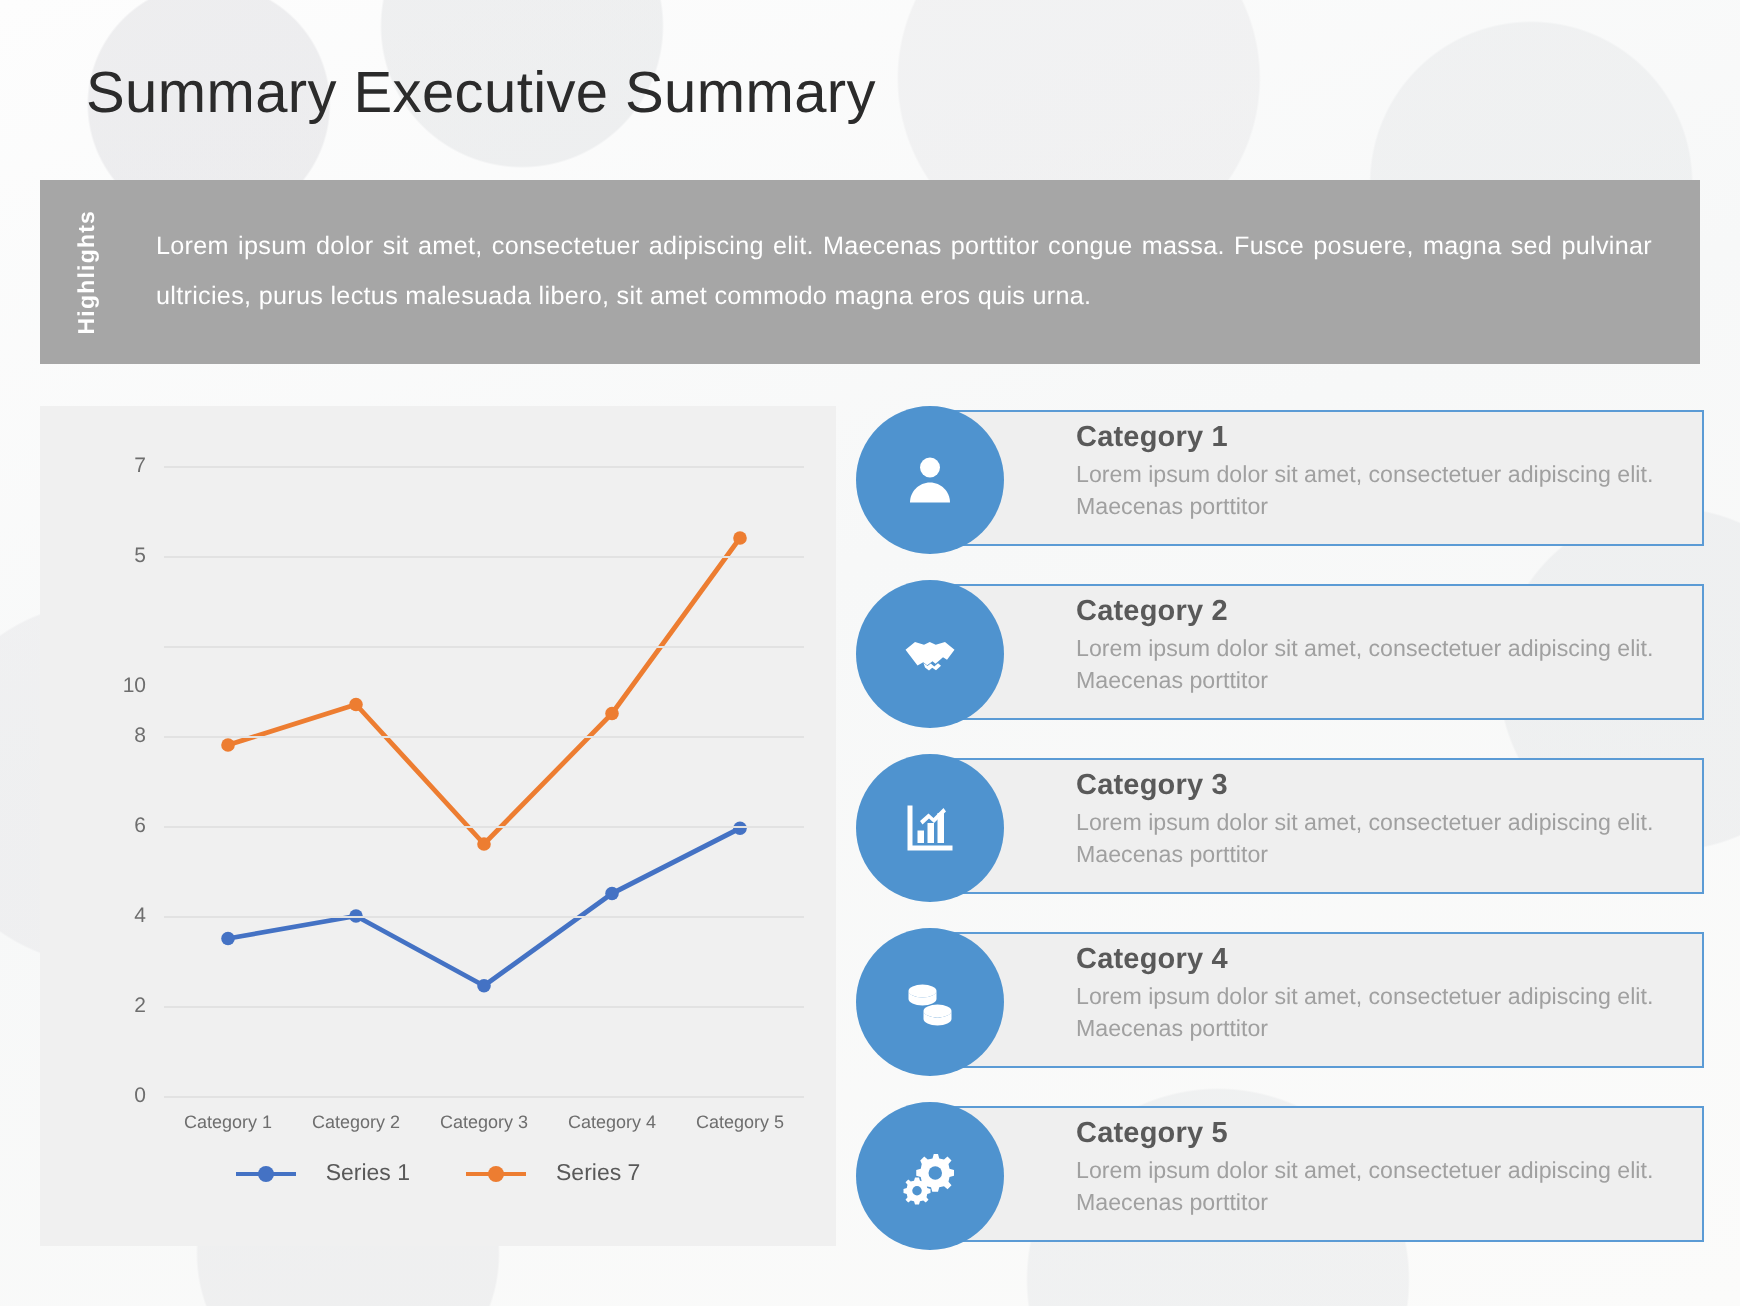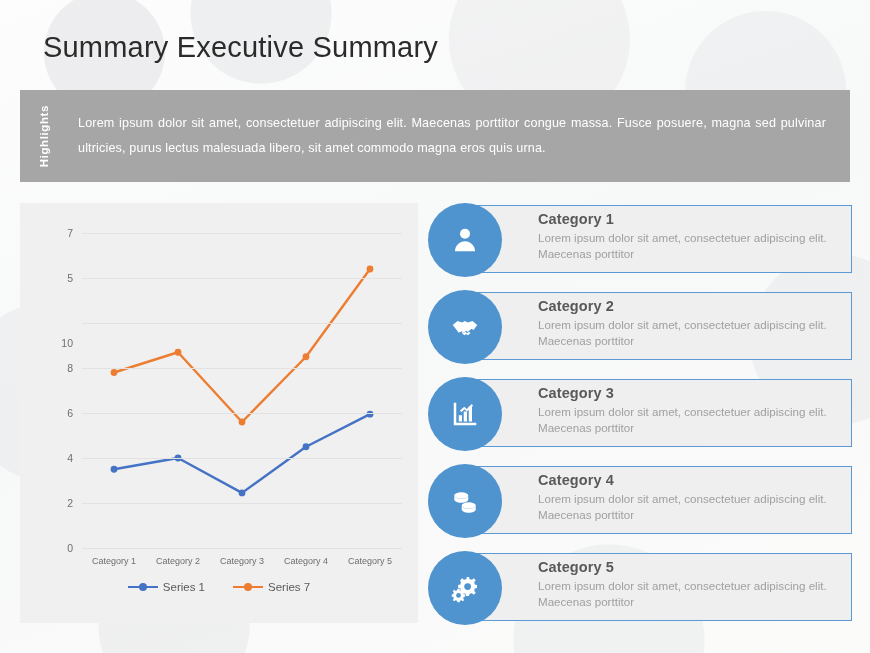--- a/index.html
+++ b/index.html
@@ -138,21 +138,21 @@
     left: 0;
     top: 378px;
     width: 398px;
     display: flex;
     justify-content: center;
     gap: 28px;
   }
   .legend-item {
     display: flex;
     align-items: center;
-    gap: 5px;
+    gap: 15px;
     font-size: 11.5px;
     color: #595959;
   }
   .legend-mark {
     width: 30px;
     height: 12px;
     position: relative;
   }
   .legend-mark::before {
     content: "";

